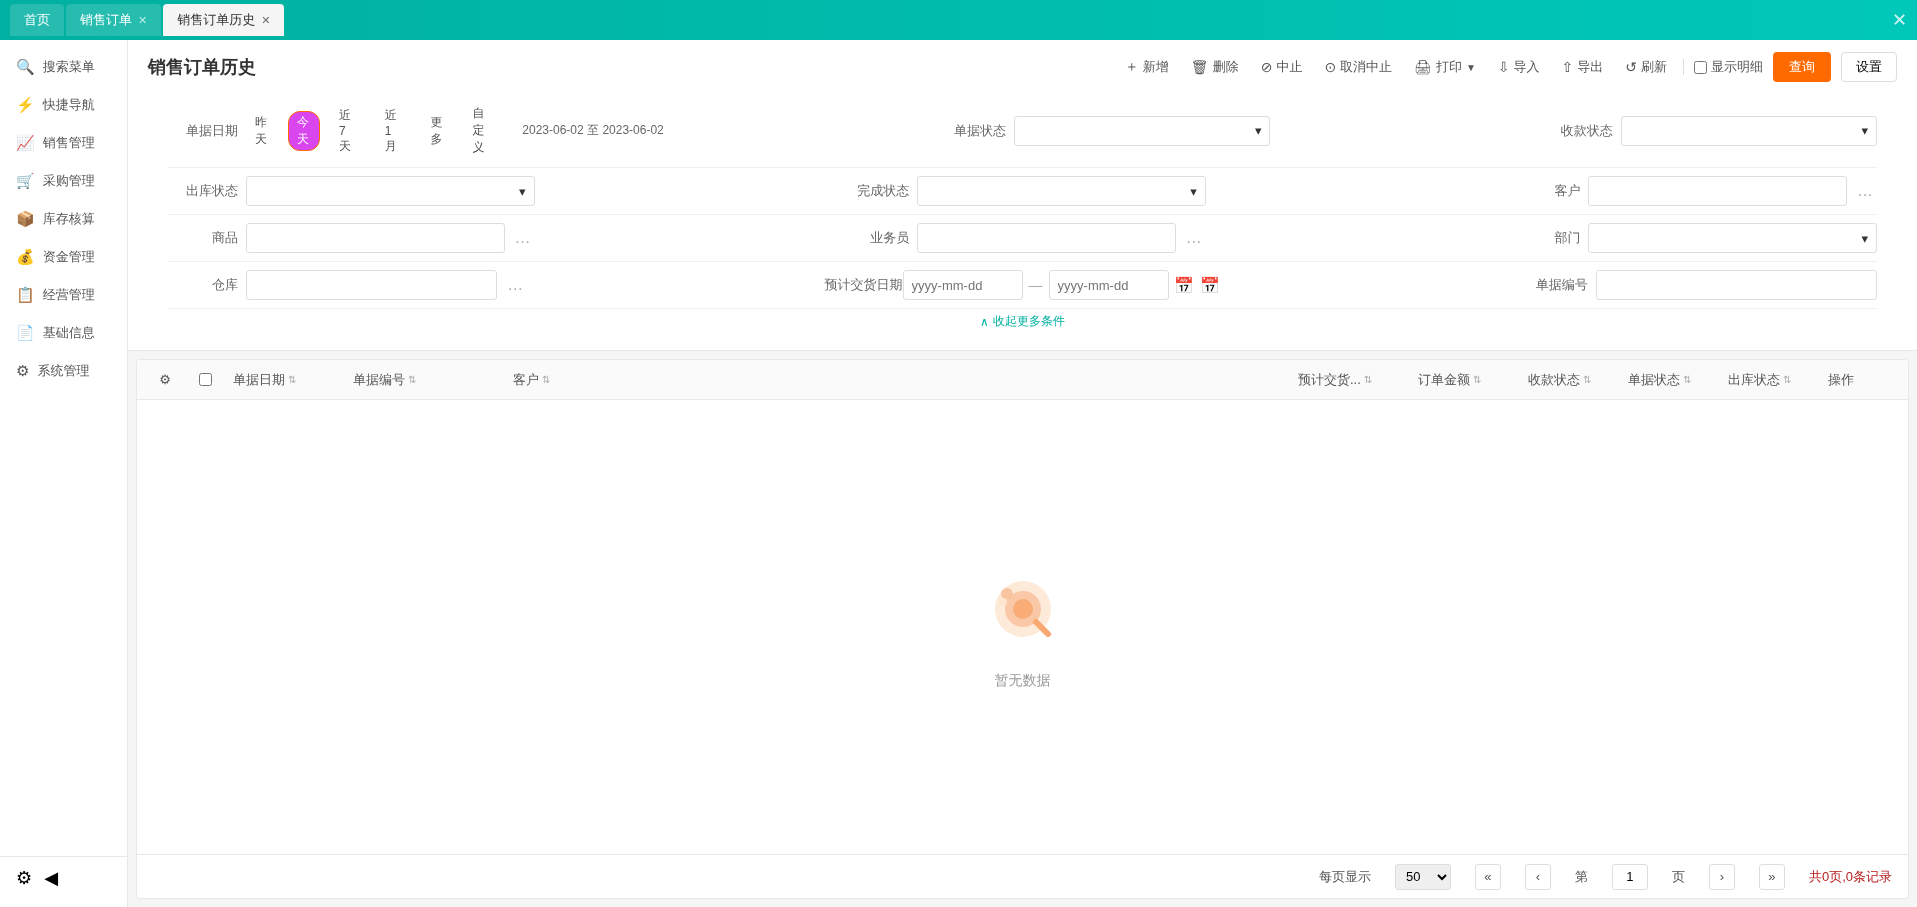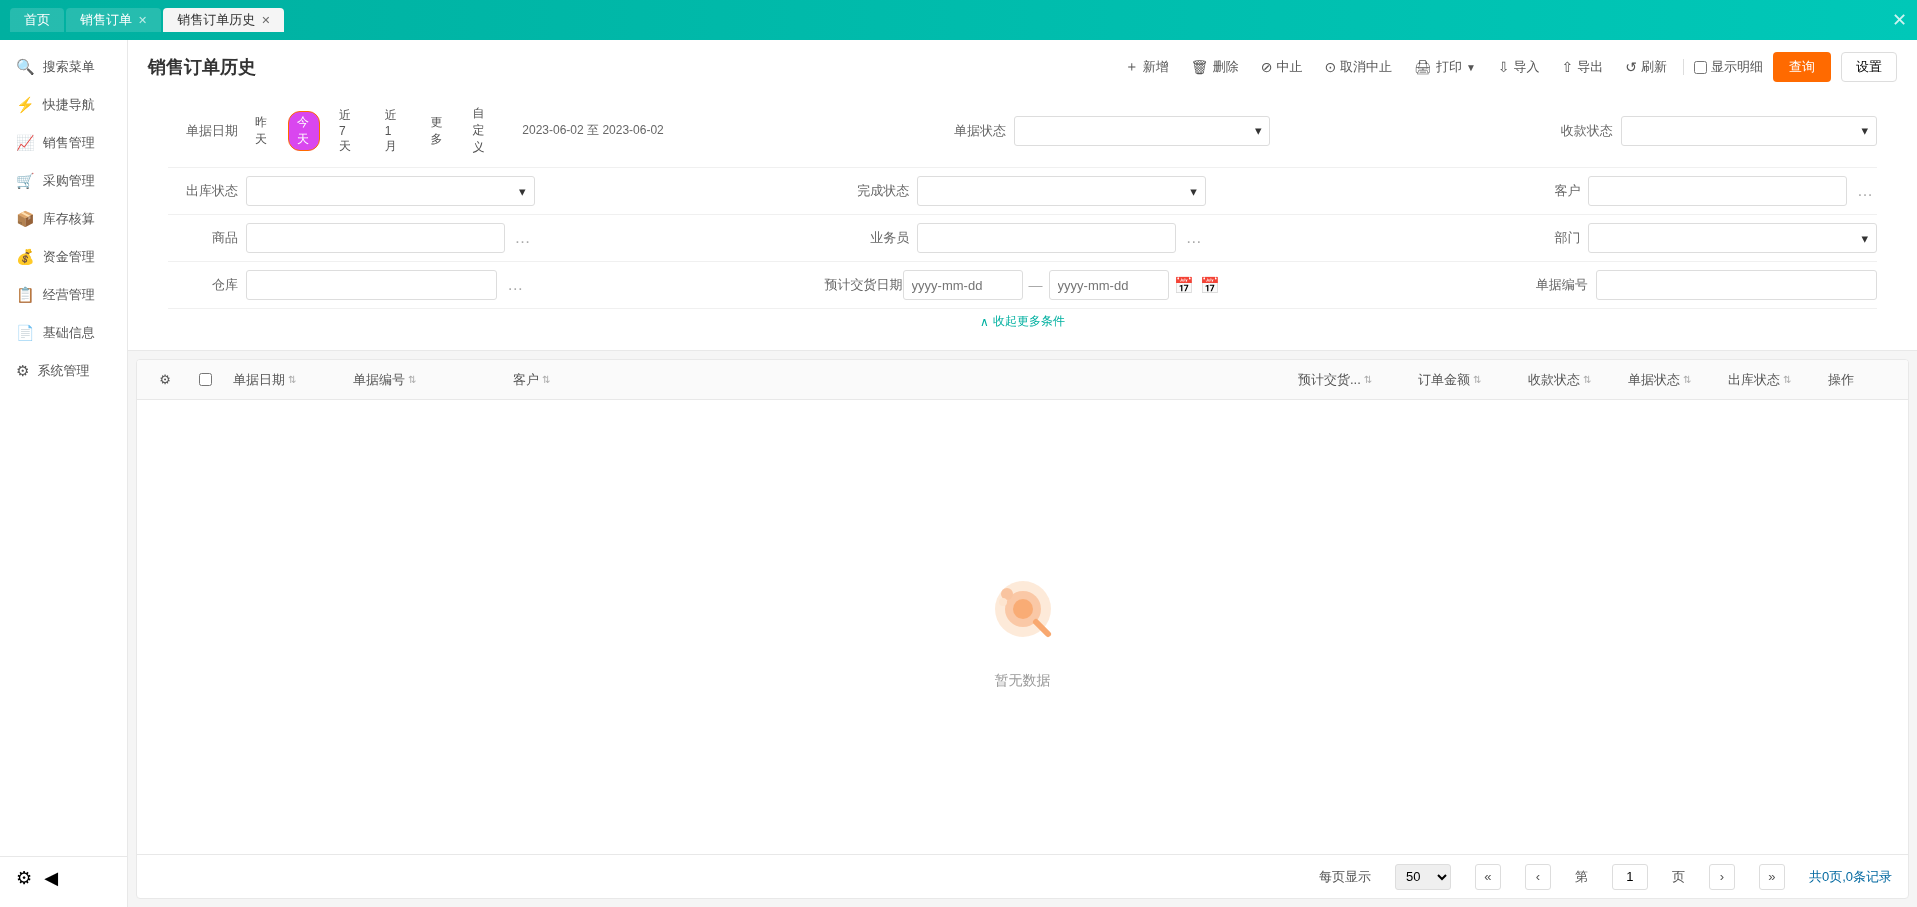--- a/index.html
+++ b/index.html
@@ -9,21 +9,21 @@
     .top-bar {
       height: 40px;
       background: linear-gradient(90deg, #00b0a0, #00c8b8);
       display: flex;
       align-items: center;
       padding: 0 10px;
       gap: 2px;
       flex-shrink: 0;
     }
     .tab-item {
-      height: 24px;
+      height: 32px;
       padding: 0 14px;
       border-radius: 4px 4px 0 0;
       display: flex;
       align-items: center;
       gap: 6px;
       font-size: 13px;
       color: #fff;
       cursor: pointer;
       background: rgba(255,255,255,0.15);
     }
@@ -334,21 +334,21 @@
       background: #fff;
     }
     .page-input {
       width: 36px;
       height: 26px;
       border: 1px solid #ddd;
       border-radius: 3px;
       text-align: center;
       font-size: 13px;
     }
-    .page-info { color: #0369a1; }
+    .page-info { color: #b91c1c; }
   </style>
 </head>
 <body>
 
 <div class="top-bar">
   <div class="tab-item">
     <span>首页</span>
   </div>
   <div class="tab-item">
     <span>销售订单</span>

